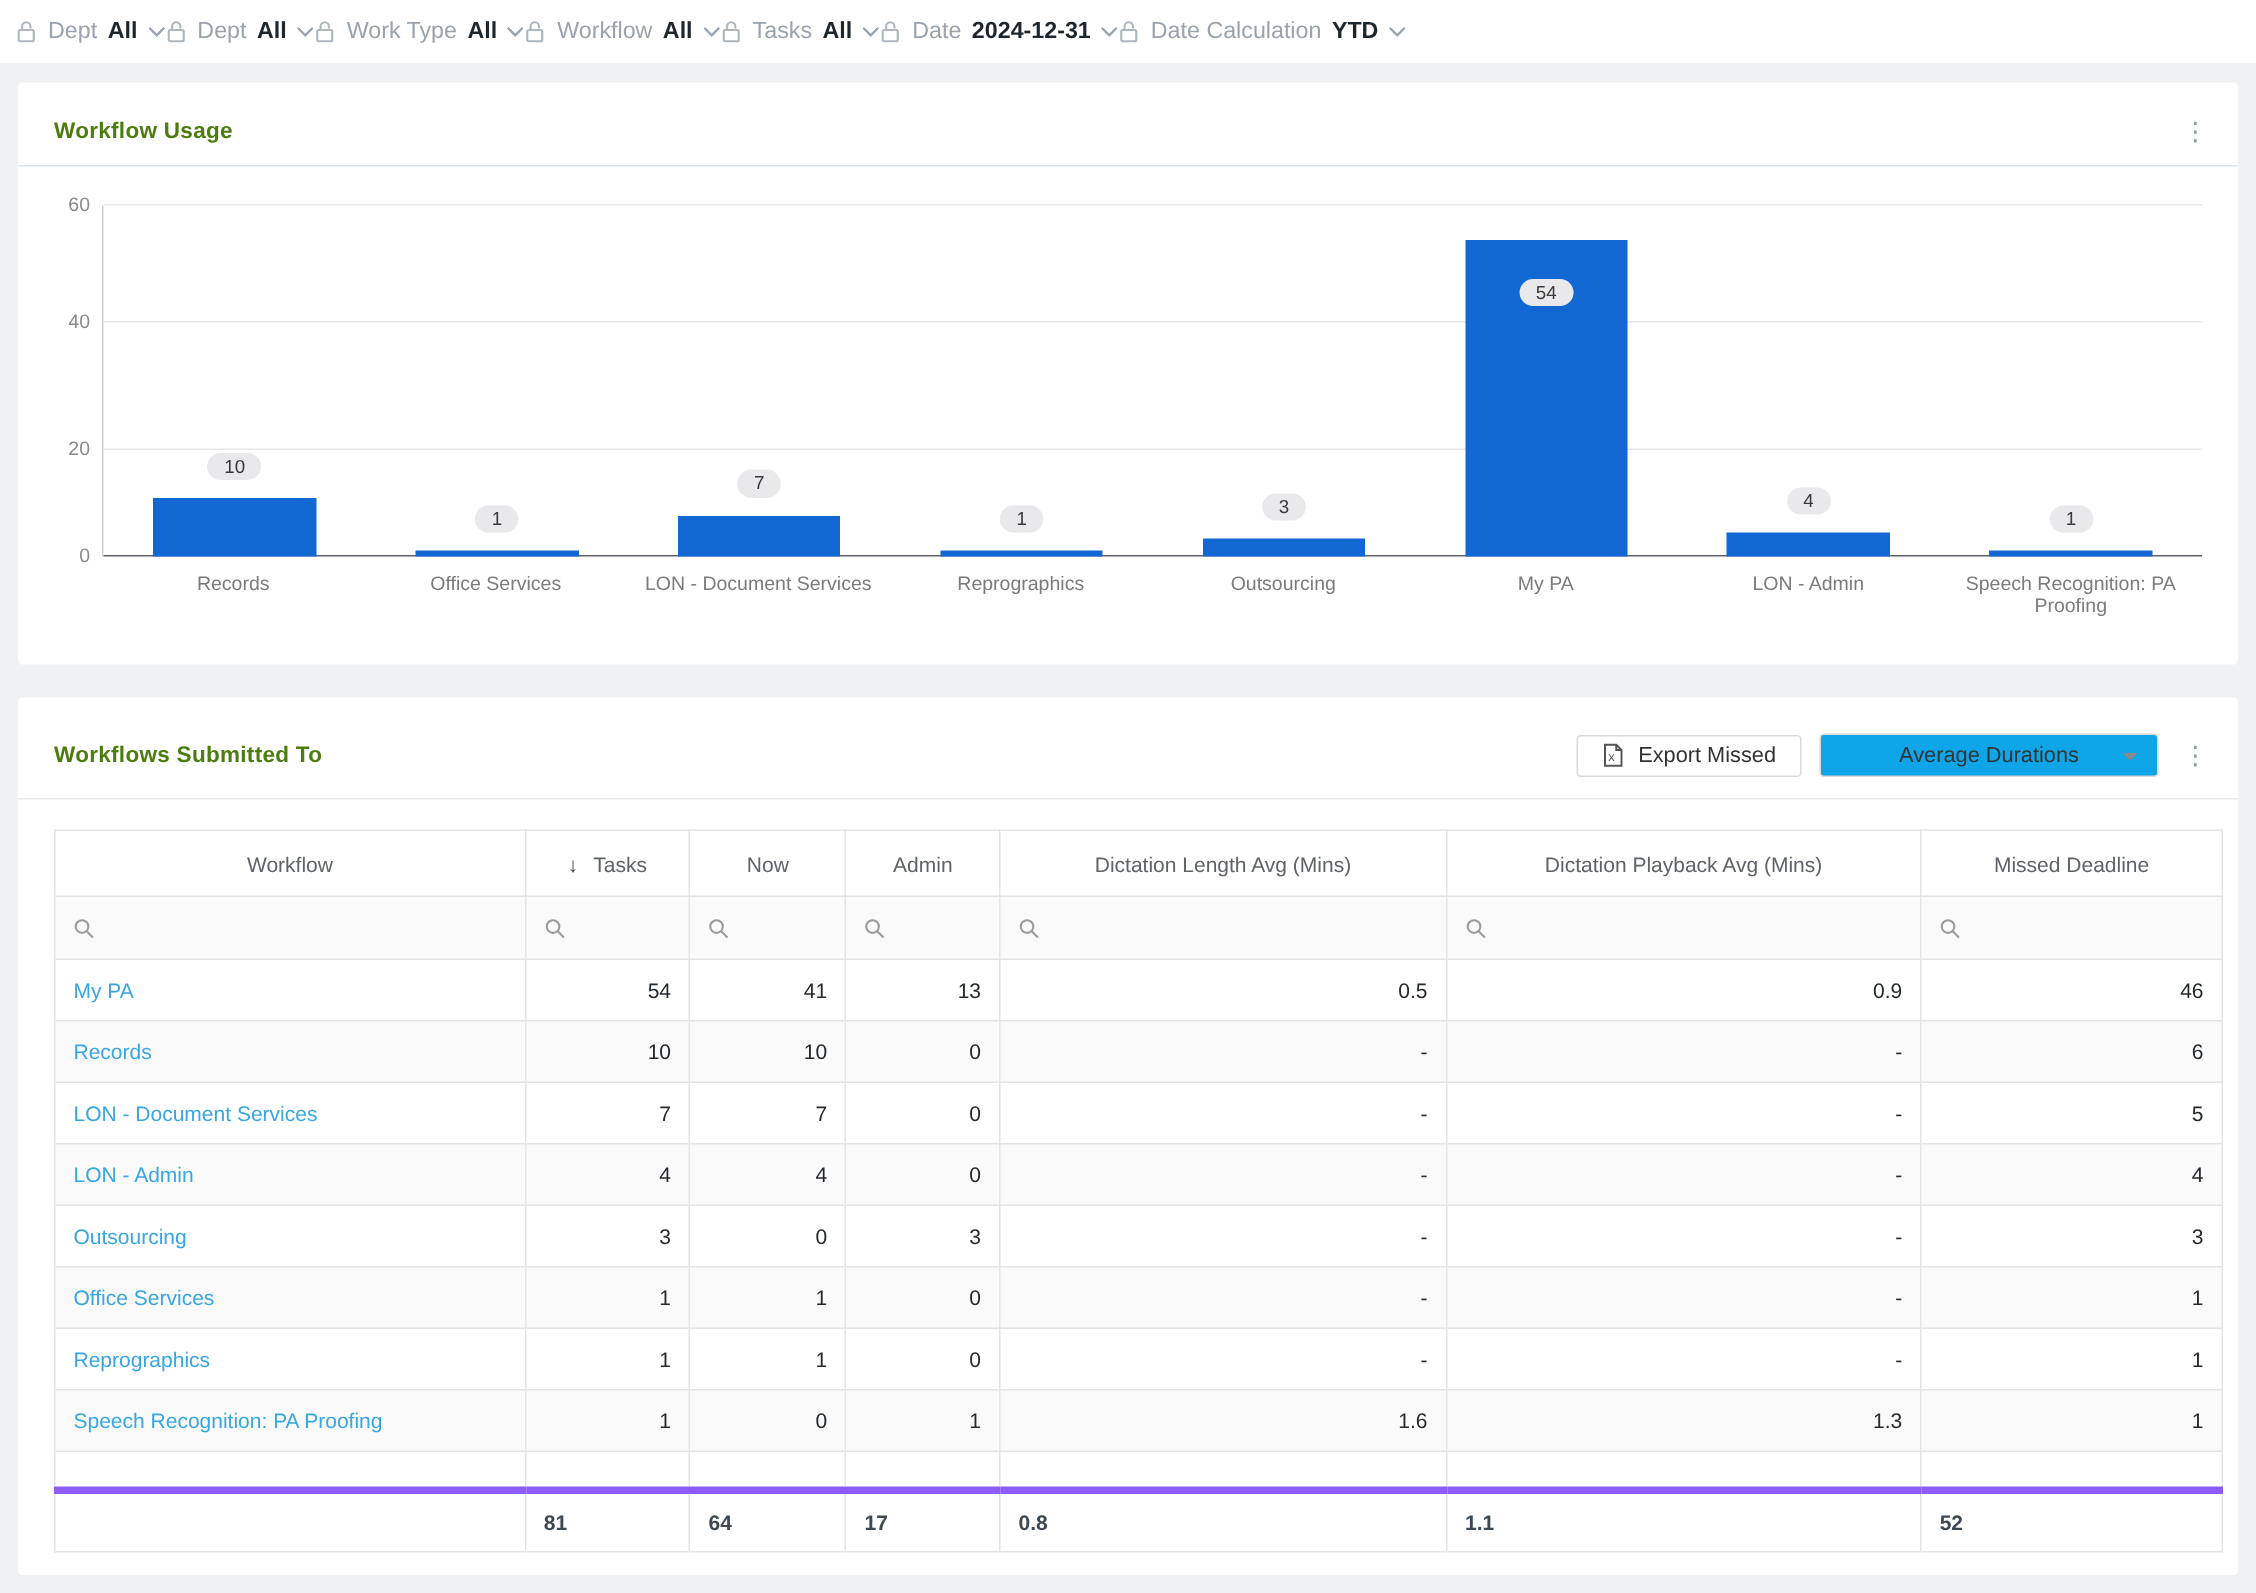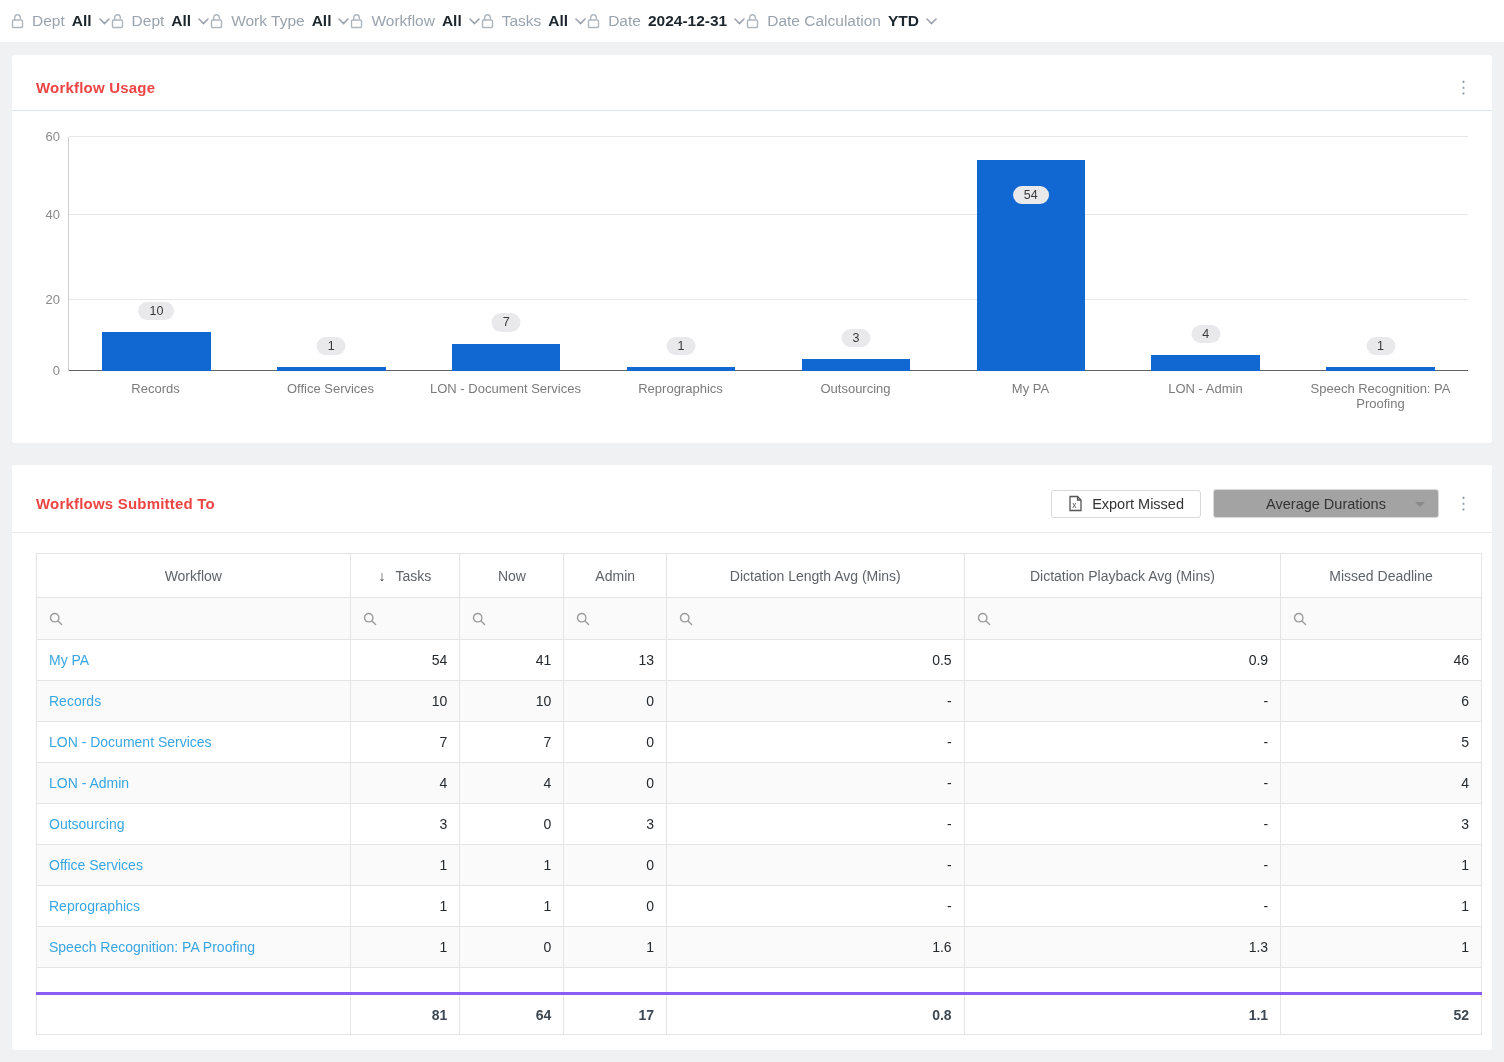--- a/index.html
+++ b/index.html
@@ -29,21 +29,21 @@
     border-radius:3px;
   }
   .chart-card { margin-top:13px; height:388px; }
   .table-card { margin-top:22px; height:585px; }
   .card-head {
     display:flex;
     align-items:center;
     justify-content:space-between;
     padding:24px 16px 14px 24px;
   }
-  .card-title { color:#ef4444; font-size:15px; font-weight:bold; letter-spacing:.2px; }
+  .card-title { color:#4d7c0f; font-size:15px; font-weight:bold; letter-spacing:.2px; }
   .kebab { color:#8a99a5; font-size:17px; line-height:10px; cursor:pointer; padding:0 4px; letter-spacing:0; }
   .divider-chart { height:1px; background:#dbe4ee; margin:0 0 0 0; }
   .divider-table { height:1px; background:#e8eaec; }
   
   .chart-area { display:flex; padding:26px 24px 0 18px; }
   .plot {
     position:relative;
     flex:1;
     height:234px;
     border-left:1px solid #cfcfcf;
@@ -87,21 +87,21 @@
     background:#fff;
     border:1px solid #d9d9d9;
     border-radius:3px;
     font-size:14.5px; color:#333;
     font-family:"Liberation Sans", sans-serif;
     cursor:pointer;
   }
   .dd {
     position:relative;
     width:226px; height:29px;
-    background:#a3a3a3;
+    background:#0ea5e9;
     border:1px solid #d9d9d9;
     border-radius:3px;
     display:flex; align-items:center; justify-content:center;
     font-size:14.5px; color:#333;
     cursor:pointer;
   }
   .dd .caret {
     position:absolute; right:13px; top:50%;
     margin-top:-2px;
     width:0; height:0;
@@ -126,24 +126,24 @@
   thead th .sort-arrow { color:#424242; margin-right:10px; font-size:14px; }
   tr.filter-row td { background:#fafafa; height:42px; padding-left:12px; }
   tbody td { height:41px; font-size:14px; padding:0 12px; }
   tbody tr.data-row td.num { text-align:right; color:#24292e; }
   tbody tr.data-row td.wf { text-align:left; }
   tbody tr.data-row td.wf span { color:#38a6e3; cursor:pointer; }
   tbody tr.alt td { background:#fafafa; }
   tr.empty-row td { height:26px; }
   tr.total-row td {
     height:41px;
-    border-top:3px solid #8b5cf6;
+    border-top:5px solid #8b5cf6;
     font-weight:bold;
     color:#3d4852;
-    text-align:right;
+    text-align:left;
     font-size:14px;
     padding:0 12px;
   }
   svg { display:block; }
 </style>
 </head>
 <body>
 
 <div class="filterbar">
     <div class="filter-item">

